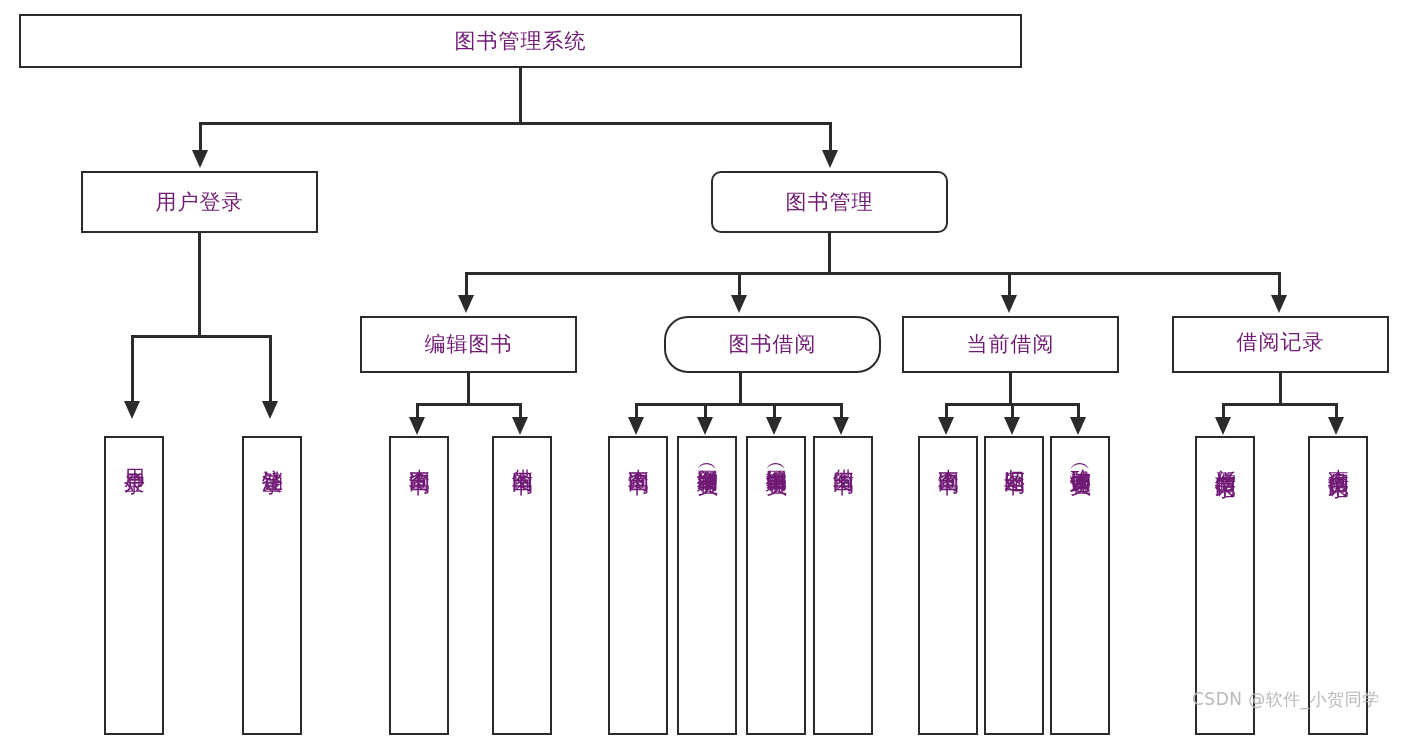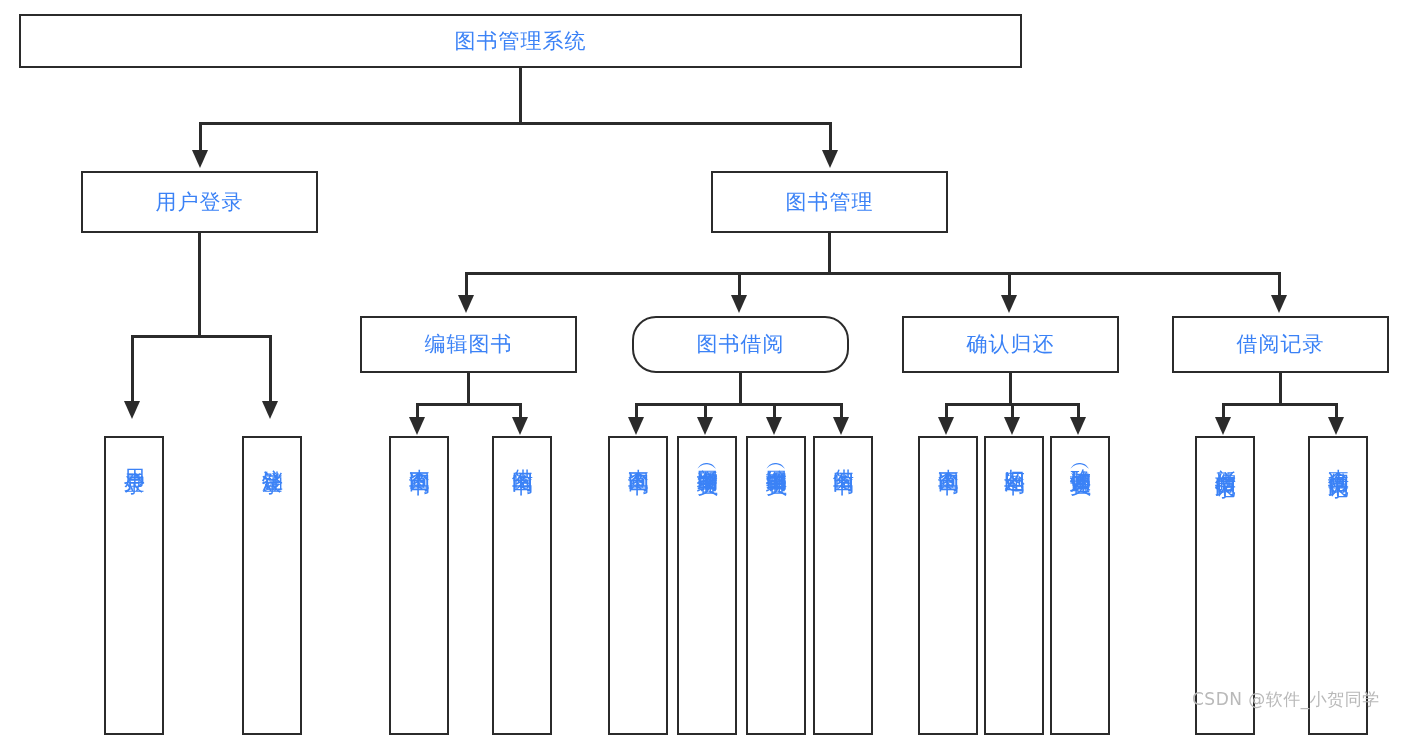--- a/index.html
+++ b/index.html
@@ -25,21 +25,21 @@
     display: flex;
     align-items: center;
     justify-content: center;
     color: #1c1c1c;
   }
   .node-label {
     font-size: 21px;
     line-height: 1.25;
     letter-spacing: 1px;
     white-space: nowrap;
-    color: #3b82f6;
+    color: #701a75;
   }
   .node.leaf {
     align-items: flex-start;
     padding-top: 14px;
   }
   .node.leaf .node-label {
     writing-mode: vertical-rl;
     text-orientation: upright;
     font-size: 21px;
     letter-spacing: 2px;
@@ -85,21 +85,21 @@
   <div class="vline" style="left:519px; top:68px; height:56px;"></div>
   <div class="hline" style="left:199px; top:122px; width:633px;"></div>
   <div class="vline" style="left:199px; top:122px; height:30px;"></div>
   <div class="arrow" style="left:192px; top:150px;"></div>
   <div class="vline" style="left:829px; top:122px; height:30px;"></div>
   <div class="arrow" style="left:822px; top:150px;"></div>
 
   <div class="node" style="left:81px; top:171px; width:237px; height:62px;">
     <span class="node-label">用户登录</span>
   </div>
-  <div class="node" style="left:711px; top:171px; width:237px; height:62px;">
+  <div class="node" style="left:711px; top:171px; width:237px; height:62px;border-radius:10px;">
     <span class="node-label">图书管理</span>
   </div>
 
   <div class="vline" style="left:198px; top:233px; height:104px;"></div>
   <div class="hline" style="left:131px; top:335px; width:139px;"></div>
   <div class="vline" style="left:131px; top:335px; height:68px;"></div>
   <div class="arrow" style="left:124px; top:401px;"></div>
   <div class="vline" style="left:269px; top:335px; height:68px;"></div>
   <div class="arrow" style="left:262px; top:401px;"></div>
 
@@ -110,27 +110,27 @@
   <div class="vline" style="left:738px; top:272px; height:25px;"></div>
   <div class="arrow" style="left:731px; top:295px;"></div>
   <div class="vline" style="left:1008px; top:272px; height:25px;"></div>
   <div class="arrow" style="left:1001px; top:295px;"></div>
   <div class="vline" style="left:1278px; top:272px; height:25px;"></div>
   <div class="arrow" style="left:1271px; top:295px;"></div>
 
   <div class="node" style="left:360px; top:316px; width:217px; height:57px;">
     <span class="node-label">编辑图书</span>
   </div>
-  <div class="node" style="left:632px; top:316px; width:217px; height:57px;border-radius:24px;">
+  <div class="node" style="left:664px; top:316px; width:217px; height:57px;border-radius:24px;">
     <span class="node-label">图书借阅</span>
   </div>
   <div class="node" style="left:902px; top:316px; width:217px; height:57px;">
-    <span class="node-label">确认归还</span>
-  </div>
-  <div class="node" style="left:1172px; top:316px; width:217px; height:57px;">
+    <span class="node-label">当前借阅</span>
+  </div>
+  <div class="node" style="left:1172px; top:316px; width:217px; height:57px;font-family:Liberation Mono, monospace;">
     <span class="node-label">借阅记录</span>
   </div>
 
   <div class="vline" style="left:467px; top:373px; height:32px;"></div>
   <div class="hline" style="left:416px; top:403px; width:105px;"></div>
   <div class="vline" style="left:416px; top:403px; height:16px;"></div>
   <div class="arrow" style="left:409px; top:417px;"></div>
   <div class="vline" style="left:519px; top:403px; height:16px;"></div>
   <div class="arrow" style="left:512px; top:417px;"></div>
 

